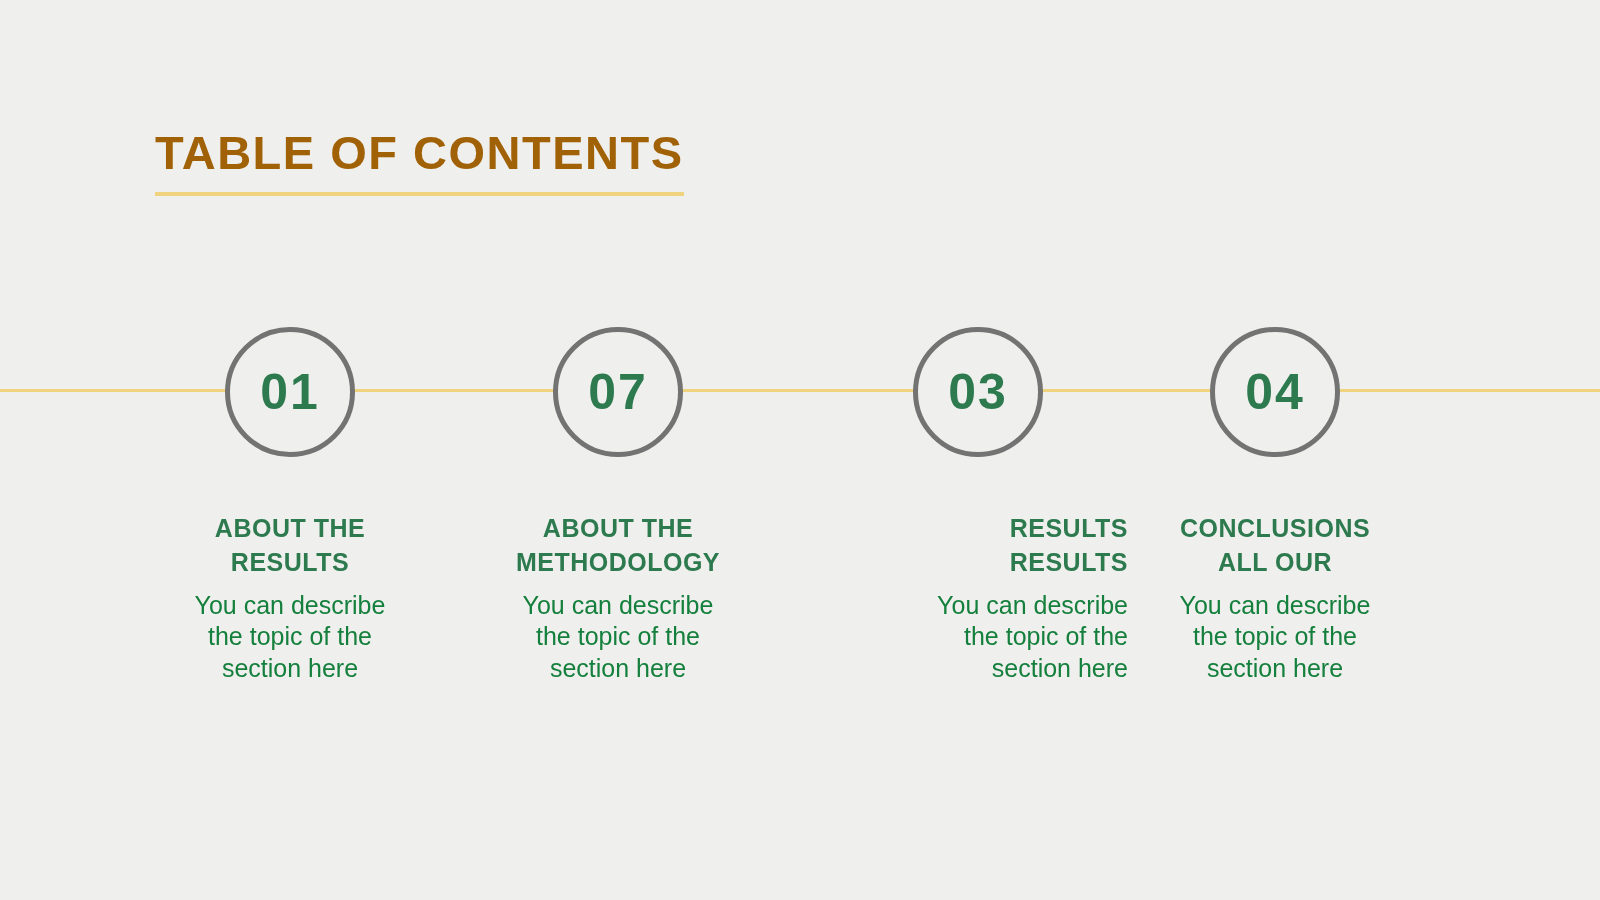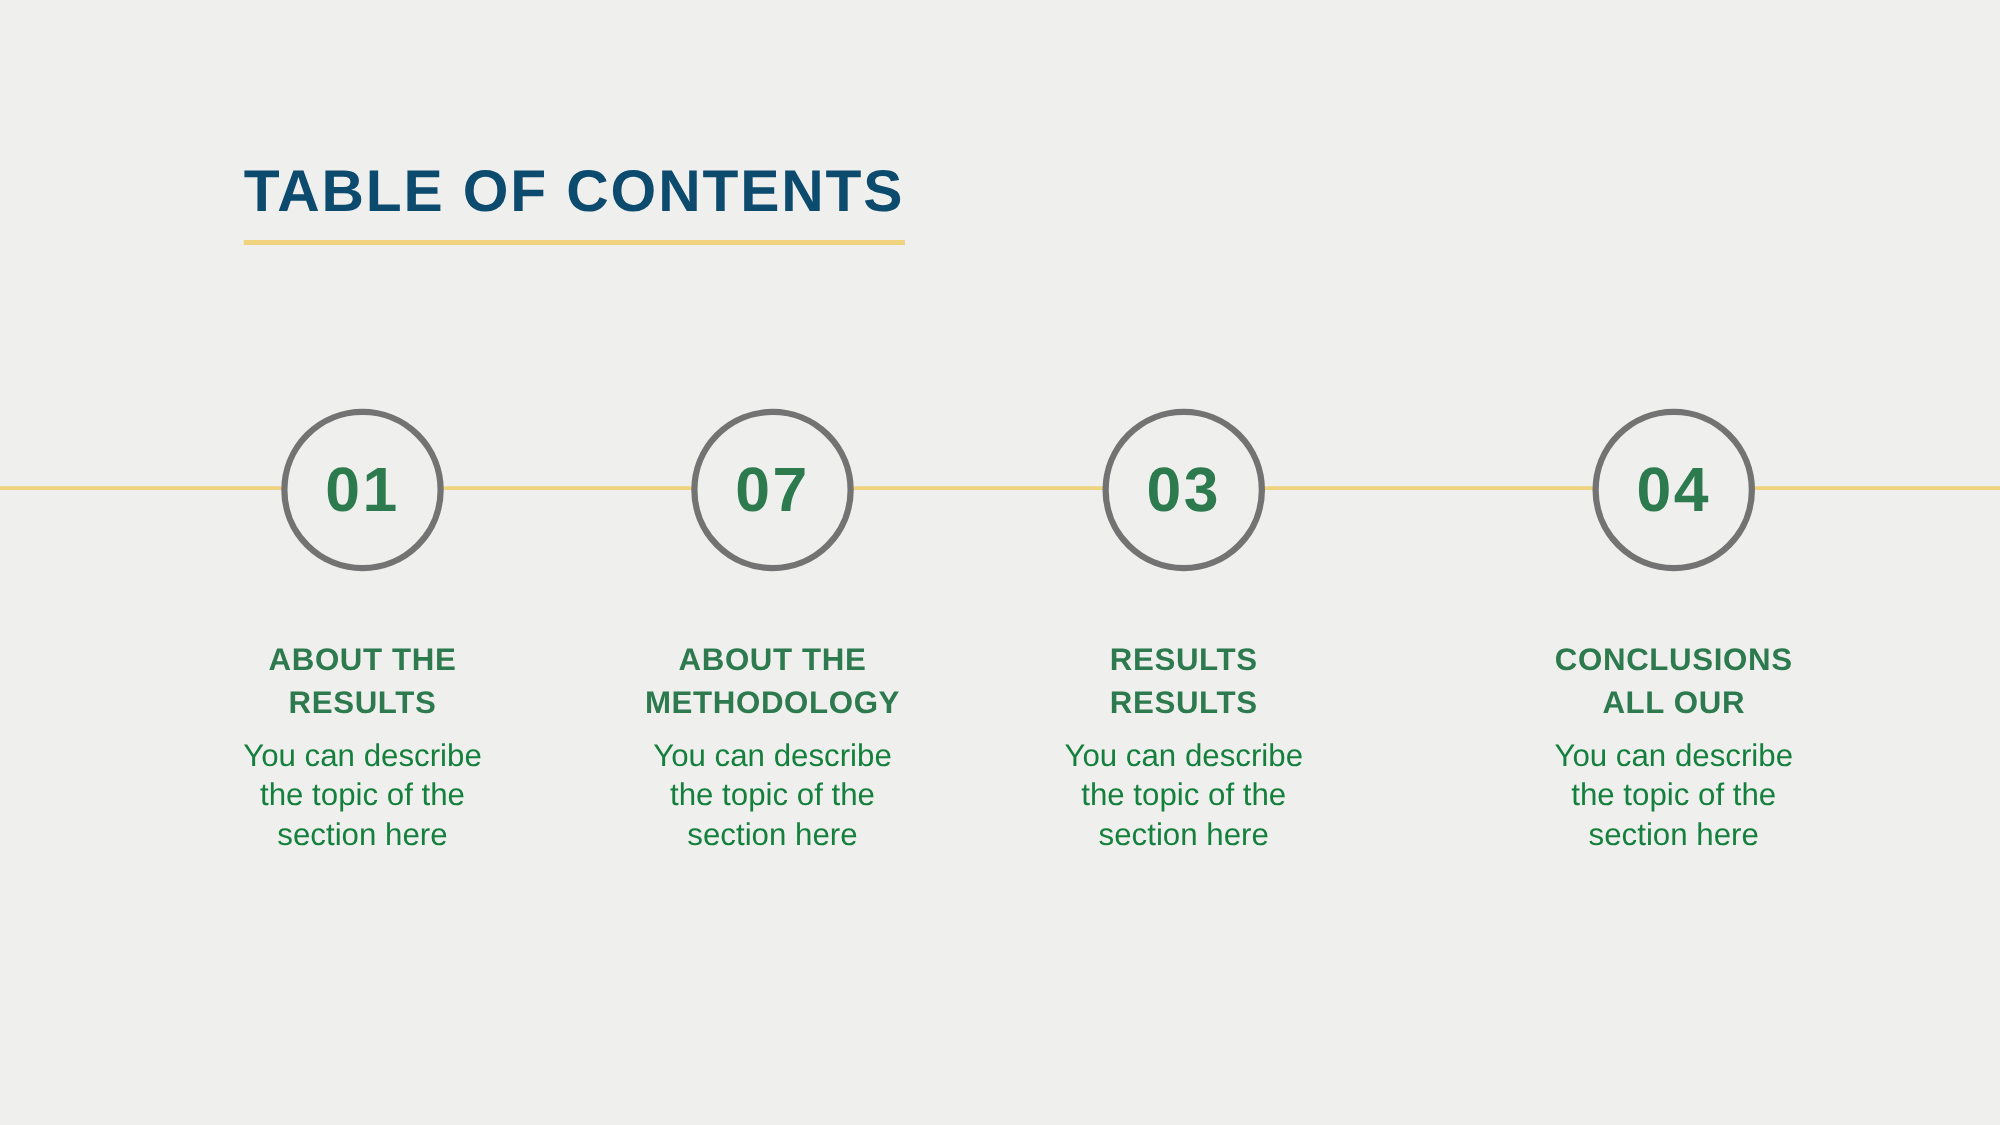--- a/index.html
+++ b/index.html
@@ -18,44 +18,43 @@
     overflow: hidden;
   }
   .slide-title {
     position: absolute;
     left: 155px;
     top: 96px;
     display: inline-block;
     font-size: 47px;
     font-weight: 700;
     letter-spacing: 1.5px;
-    color: #0c4a6e;
+    color: #a16207;
     padding-bottom: 13px;
     border-bottom: 4px solid #efd37e;
     line-height: 1.1;
-    margin-left: 40px;
   }
   .timeline-line {
     position: absolute;
     left: 0;
     right: 0;
     top: 389px;
     height: 3px;
     background: #efd37e;
   }
   .section-col {
     position: absolute;
     width: 300px;
     top: 327px;
     text-align: center;
   }
   .section-col.c1 { left: 140px; }
   .section-col.c2 { left: 468px; }
-  .section-col.c3 { left: 797px; }
-  .section-col.c4 { left: 1189px; }
+  .section-col.c3 { left: 828px; text-align: right; }
+  .section-col.c4 { left: 1125px; }
   .circle {
     width: 120px;
     height: 120px;
     border: 5px solid #737373;
     border-radius: 50%;
     background: #efefed;
     margin: 0 auto;
     display: flex;
     align-items: center;
     justify-content: center;

